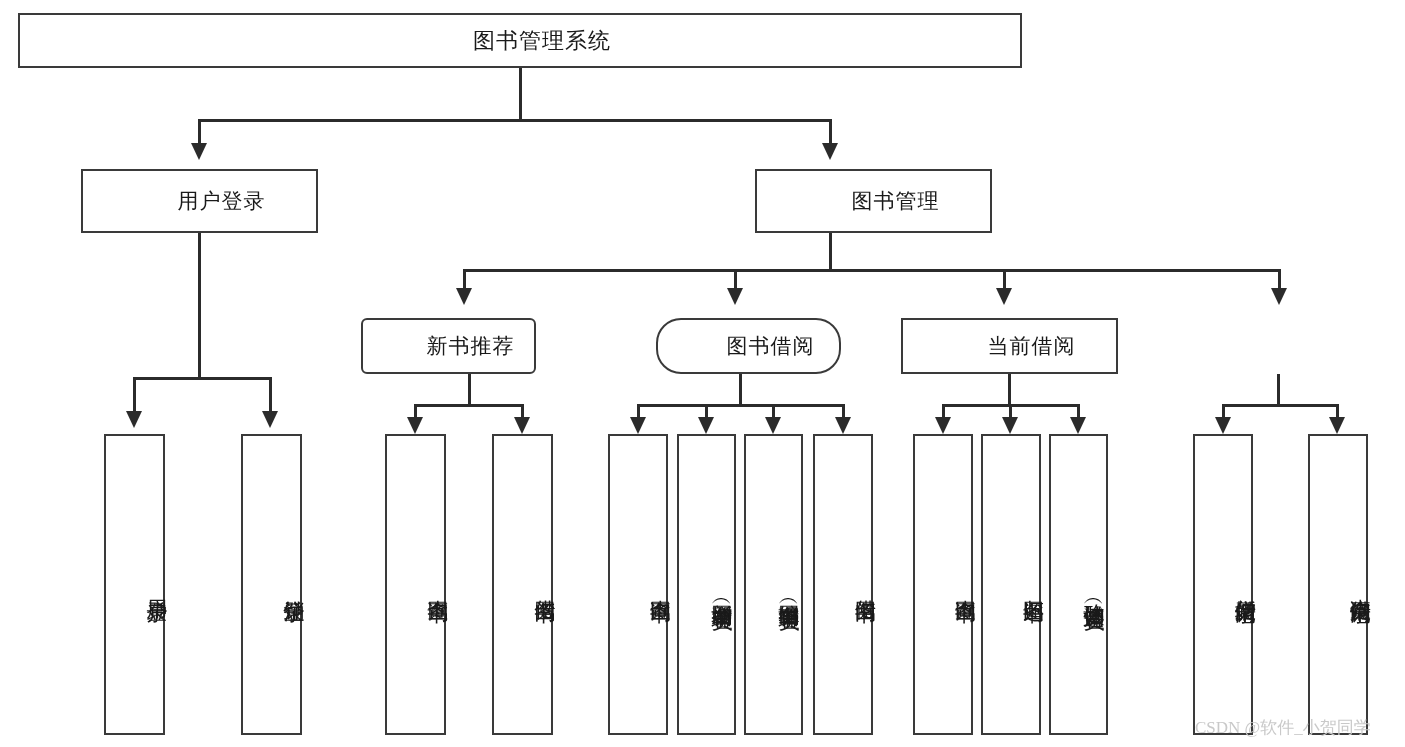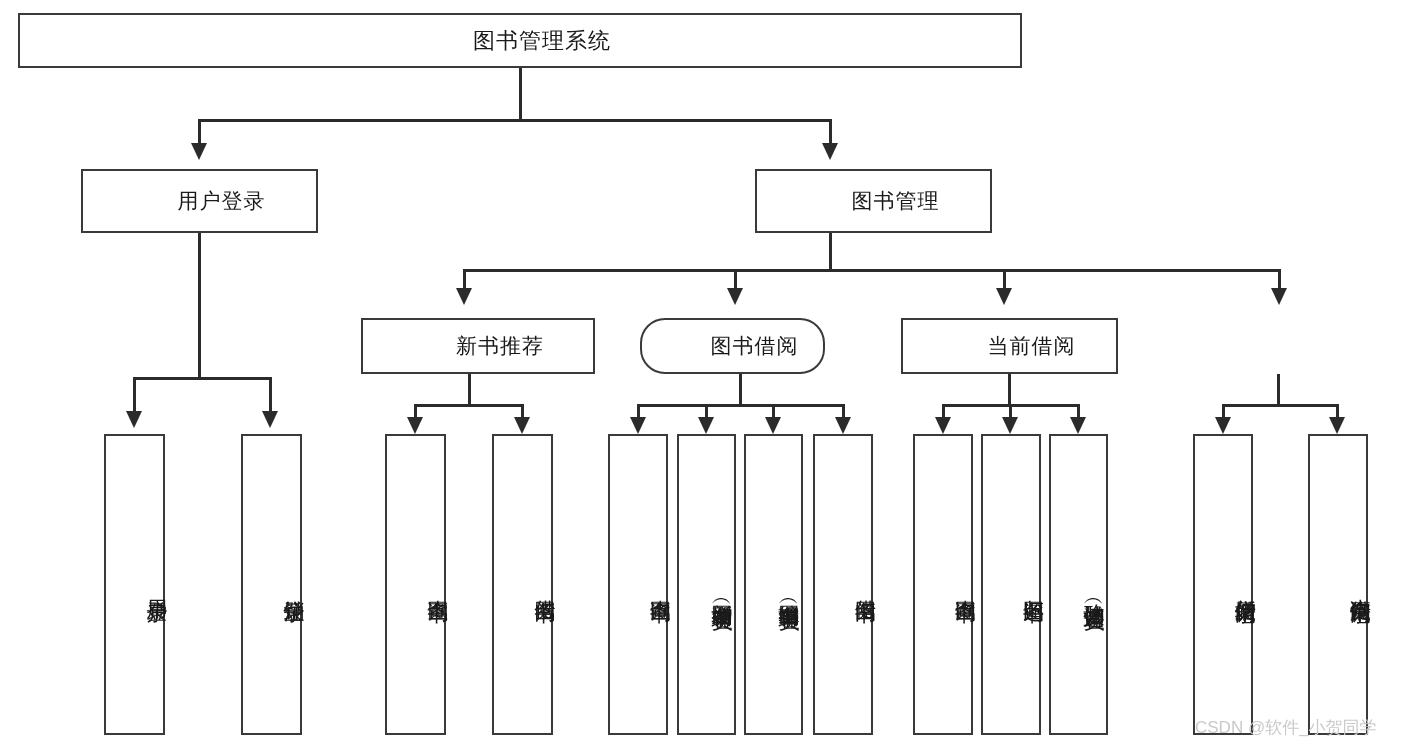--- a/index.html
+++ b/index.html
@@ -62,20 +62,21 @@
     border-left: 8px solid transparent;
     border-right: 8px solid transparent;
     border-top: 17px solid #2b2b2b;
   }
   .watermark {
     position: absolute;
     color: #c9c9c9;
     font-size: 17px;
     white-space: nowrap;
     user-select: none;
+    font-family: Liberation Serif, serif;
   }
 </style>
 </head>
 <body>
 
 <div id="canvas">
 
   <div class="node horiz title" style="left:18px; top:13px; width:1004px; height:55px;">
     <span>图书管理系统</span>
   </div>
@@ -107,24 +108,24 @@
   <div class="conn h" style="left:463px; top:269px; width:818px; height:3px;"></div>
   <div class="conn v" style="left:463px; top:269px; width:3px; height:22px;"></div>
   <div class="arrow" style="left:456px; top:288px;"></div>
   <div class="conn v" style="left:734px; top:269px; width:3px; height:22px;"></div>
   <div class="arrow" style="left:727px; top:288px;"></div>
   <div class="conn v" style="left:1003px; top:269px; width:3px; height:22px;"></div>
   <div class="arrow" style="left:996px; top:288px;"></div>
   <div class="conn v" style="left:1278px; top:269px; width:3px; height:22px;"></div>
   <div class="arrow" style="left:1271px; top:288px;"></div>
 
-  <div class="node horiz" style="left:361px; top:318px; width:234px; height:56px;">
+  <div class="node horiz" style="left:361px; top:318px; width:175px; height:56px;border-radius:6px;">
     <span>新书推荐</span>
   </div>
-  <div class="node horiz" style="left:640px; top:318px; width:185px; height:56px;border-radius:25px;">
+  <div class="node horiz" style="left:656px; top:318px; width:185px; height:56px;border-radius:25px;">
     <span>图书借阅</span>
   </div>
   <div class="node horiz" style="left:901px; top:318px; width:217px; height:56px;">
     <span>当前借阅</span>
   </div>
 
   <div class="conn v" style="left:468px; top:374px; width:3px; height:32px;"></div>
   <div class="conn h" style="left:414px; top:404px; width:110px; height:3px;"></div>
   <div class="conn v" style="left:414px; top:404px; width:3px; height:16px;"></div>
   <div class="arrow" style="left:407px; top:417px;"></div>

